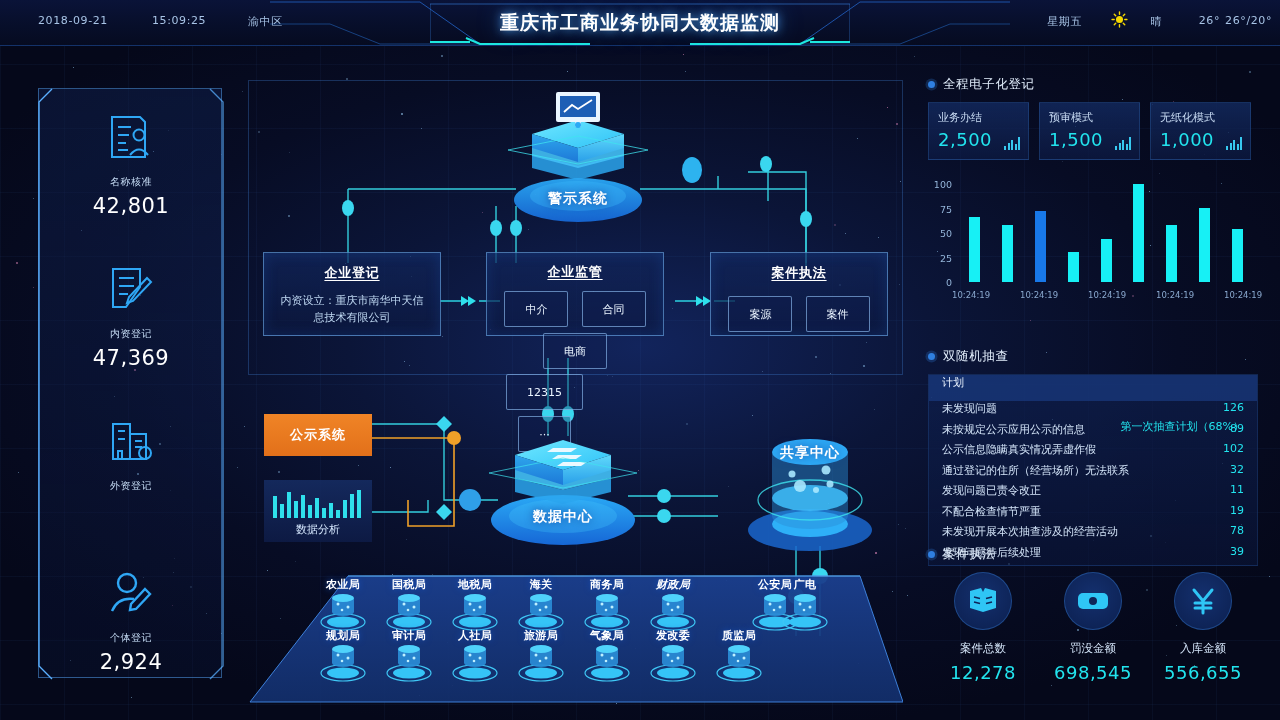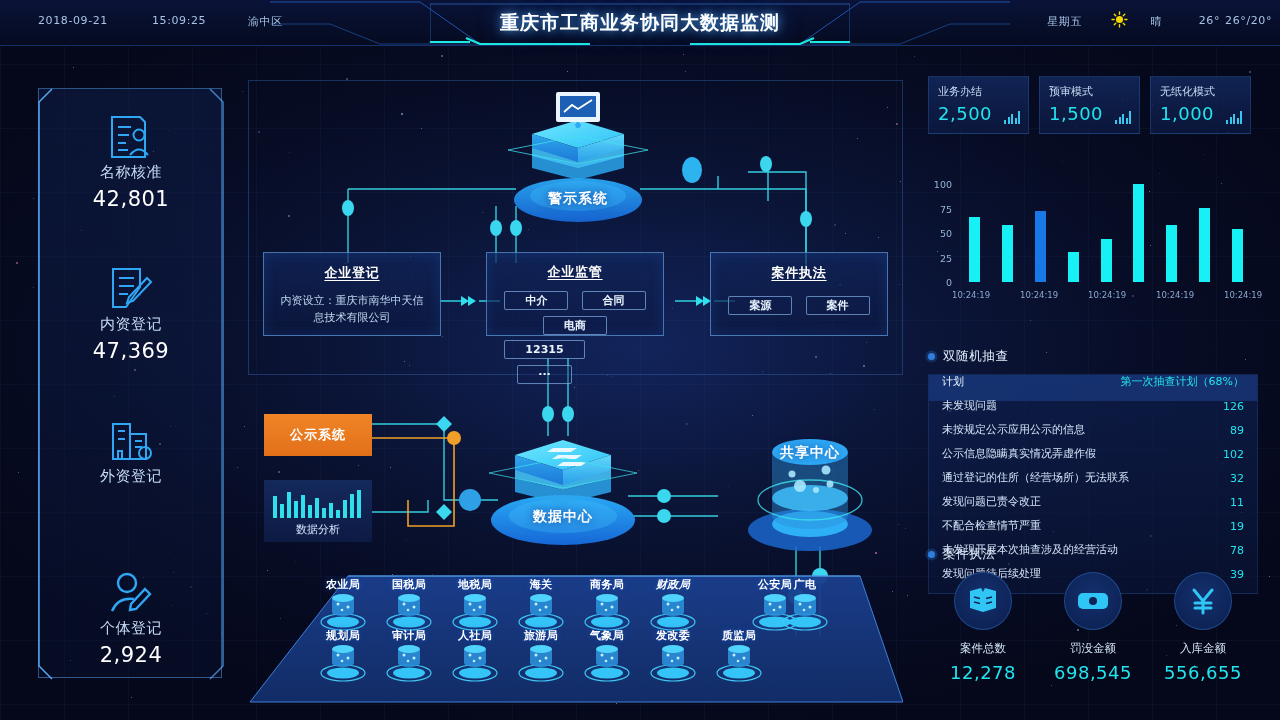--- a/index.html
+++ b/index.html
@@ -49,39 +49,39 @@
   #hdr-range{right:8px;}
 
   
   #leftpanel{position:absolute;left:38px;top:88px;width:184px;height:590px;
     border:1px solid rgba(90,175,255,.45);
     background:linear-gradient(180deg, rgba(16,34,82,.45) 0%, rgba(10,20,56,.30) 100%);
   }
   #leftpanel::before,#leftpanel::after{content:"";position:absolute;width:14px;height:14px;}
   .statbox{position:absolute;left:0;width:184px;text-align:center;}
   .stat-ico{height:52px;display:flex;align-items:center;justify-content:center;}
-  .stat-lbl{font-size:15px;color:#c6dcf5;letter-spacing:.5px;}
+  .stat-lbl{margin-top:12px;font-size:10px;color:#c6dcf5;letter-spacing:.5px;}
   .stat-val{margin-top:5px;font-size:21px;color:#ffffff;font-weight:400;letter-spacing:.5px;
     font-family:"DejaVu Sans",sans-serif;}
 
   
   #center{position:absolute;left:248px;top:76px;width:660px;height:630px;}
   #diagram-frame{position:absolute;left:0;top:4px;width:655px;height:295px;
     border:1px solid rgba(70,140,230,.30);}
 
   .node-box{position:absolute;border:1px solid rgba(120,190,255,.55);
     background:linear-gradient(180deg, rgba(17,38,92,.72) 0%, rgba(11,23,62,.62) 100%);
     box-shadow:0 0 14px rgba(30,90,190,.25) inset;}
   .node-title{text-align:center;font-size:13px;font-weight:bold;color:#ffffff;
     letter-spacing:.8px;text-decoration:underline;text-underline-offset:3px;}
   .node-sub{text-align:center;font-size:11px;color:#bfd8f2;line-height:17px;padding:0 14px;}
   .chip{display:inline-flex;align-items:center;justify-content:center;
-    height:19px;min-width:47px;padding:0 20px;margin:3px 4px;
+    height:36px;min-width:47px;padding:0 20px;margin:3px 4px;
     border:1px solid rgba(150,200,255,.60);border-radius:2px;
-    font-size:11px;color:#eaf4ff;background:rgba(13,30,76,.35);font-weight:bold;}
+    font-size:11px;color:#eaf4ff;background:rgba(13,30,76,.35);}
   .chiprow{text-align:center;}
   .cube-label{position:absolute;width:100%;text-align:center;font-size:14px;
     font-weight:bold;color:#fff;letter-spacing:1px;text-shadow:0 0 8px rgba(20,70,160,.9);}
 
   #pubsys{position:absolute;left:16px;top:338px;width:108px;height:42px;
     background:linear-gradient(180deg,#f08426 0%,#e2701a 100%);
     display:flex;align-items:center;justify-content:center;
     font-size:13px;font-weight:bold;color:#fff;letter-spacing:1px;}
   #analysis{position:absolute;left:16px;top:404px;width:108px;height:62px;
     background:linear-gradient(180deg, rgba(22,45,100,.85) 0%, rgba(14,28,72,.85) 100%);padding-left:32px;}
@@ -117,22 +117,22 @@
       transform:translateY(-50%);font-family:"DejaVu Sans",sans-serif;}
   .bar{position:absolute;bottom:0;width:11px;background:#17f0f5;}
   .bar.hl{background:#1878e8;}
   .xl{position:absolute;font-size:8.5px;color:#8aa9cf;
       font-family:"DejaVu Sans",sans-serif;}
 
   
   #tablebox{position:absolute;left:0;top:272px;width:330px;}
   #tbl{background:linear-gradient(180deg, rgba(14,31,78,.70) 0%, rgba(10,22,60,.55) 100%);
        border:1px solid rgba(55,120,205,.20);}
-  .trow{display:flex;justify-content:space-between;align-items:flex-end;
-        padding:12px 13px;height:20.5px;font-size:11px;}
+  .trow{display:flex;justify-content:space-between;align-items:flex-start;
+        padding:0 13px;height:20.5px;font-size:11px;}
   .trow.head{height:26px;background:rgba(26,58,128,.70);}
   .trow .tk{color:#d4e5f9;}
   .trow .tv{color:#22e4ee;font-family:"DejaVu Sans",sans-serif;}
   .trow.head .tk{color:#eaf3ff;}
   .trow.head .tv{color:#22e4ee;margin-top:44px;}
 
   
   #casebox{position:absolute;left:0;top:470px;width:330px;}
   .ccol{width:110px;text-align:center;}
   .ccirc{width:58px;height:58px;border-radius:50%;margin:0 auto;
@@ -787,20 +787,24 @@
           <circle cx="21" cy="12" r="1.5"></circle>
           <circle cx="31" cy="15" r="1.5"></circle>
           <circle cx="25" cy="18" r="1.3"></circle>
         </g>
     </svg></div>
   </div>
 
 <div id="right">
 
   <div>
+    <div class="sec-head">
+      <span class="sec-dot"></span>
+      <span class="sec-title">全程电子化登记</span>
+    </div>
     <div class="kcards">
       <div class="kcard">
         <div class="kl">业务办结</div>
         <div class="kv">2,500</div>
         <div class="kspark">
           <i style="height:4px"></i>
             <i style="height:7px"></i>
             <i style="height:10px"></i>
             <i style="height:6px"></i>
             <i style="height:13px"></i>

